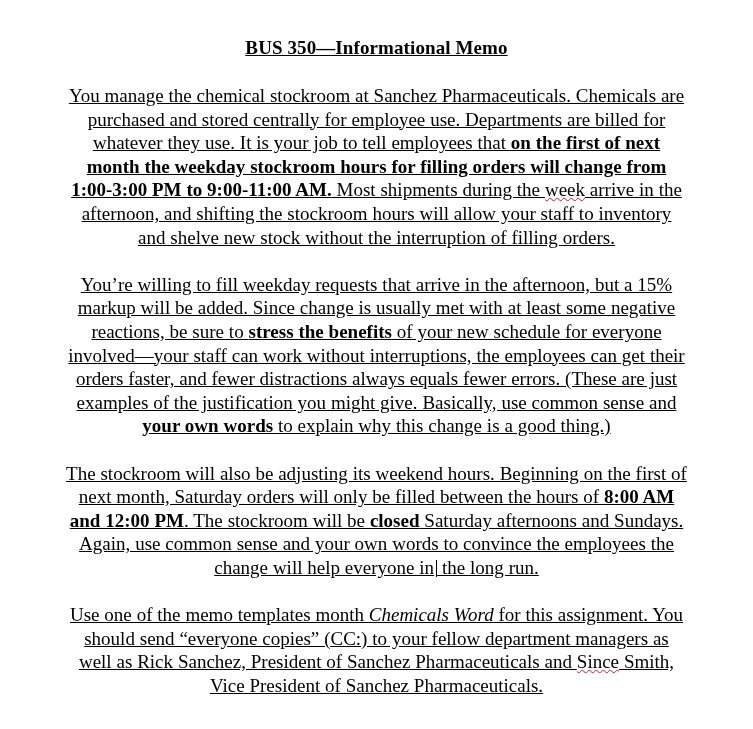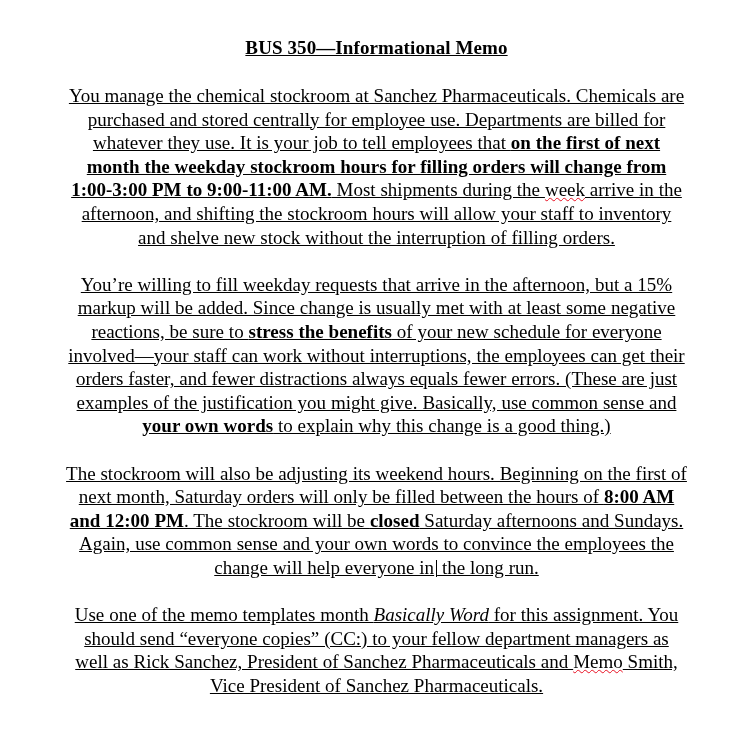--- a/index.html
+++ b/index.html
@@ -74,16 +74,16 @@
 <body>
 
 <div class="page">
   <div class="doc-body">
 
     <div class="doc-title">BUS 350—Informational Memo</div>
 
     <div class="para"><span>You manage the chemical stockroom at Sanchez Pharmaceuticals. Chemicals are purchased and stored centrally for employee use. Departments are billed for whatever they use. It is your job to tell employees that </span><b>on the first of next month the weekday stockroom hours for filling orders will change from 1:00-3:00 PM to 9:00-11:00 AM.</b><span> Most shipments during the </span><span class="misspelled">week</span><span> arrive in the afternoon, and shifting the stockroom hours will allow your staff to inventory and shelve new stock without the interruption of filling orders.</span></div>
     <div class="para"><span>You’re willing to fill weekday requests that arrive in the afternoon, but a 15% markup will be added. Since change is usually met with at least some negative reactions, be sure to </span><b>stress the benefits</b><span> of your new schedule for everyone involved—your staff can work without interruptions, the employees can get their orders faster, and fewer distractions always equals fewer errors. (These are just examples of the justification you might give. Basically, use common sense and </span><b>your own words</b><span> to explain why this change is a good thing.)</span></div>
     <div class="para"><span>The stockroom will also be adjusting its weekend hours. Beginning on the first of next month, Saturday orders will only be filled between the hours of </span><b>8:00 AM and 12:00 PM</b><span>. The stockroom will be </span><b>closed</b><span> Saturday afternoons and Sundays. Again, use common sense and your own words to convince the employees the change will help everyone in</span><span class="caret"></span><span> the long run.</span></div>
-    <div class="para"><span>Use one of the memo templates month </span><i>Basically Word</i><span> for this assignment. You should send “everyone copies” (CC:) to your fellow department managers as well as Rick Sanchez, President of Sanchez Pharmaceuticals and </span><span class="misspelled">Memo</span><span> Smith, Vice President of Sanchez Pharmaceuticals.</span></div>
+    <div class="para"><span>Use one of the memo templates month </span><i>Chemicals Word</i><span> for this assignment. You should send “everyone copies” (CC:) to your fellow department managers as well as Rick Sanchez, President of Sanchez Pharmaceuticals and </span><span class="misspelled">Since</span><span> Smith, Vice President of Sanchez Pharmaceuticals.</span></div>
 
   </div>
 </div>
 
 </body></html>

